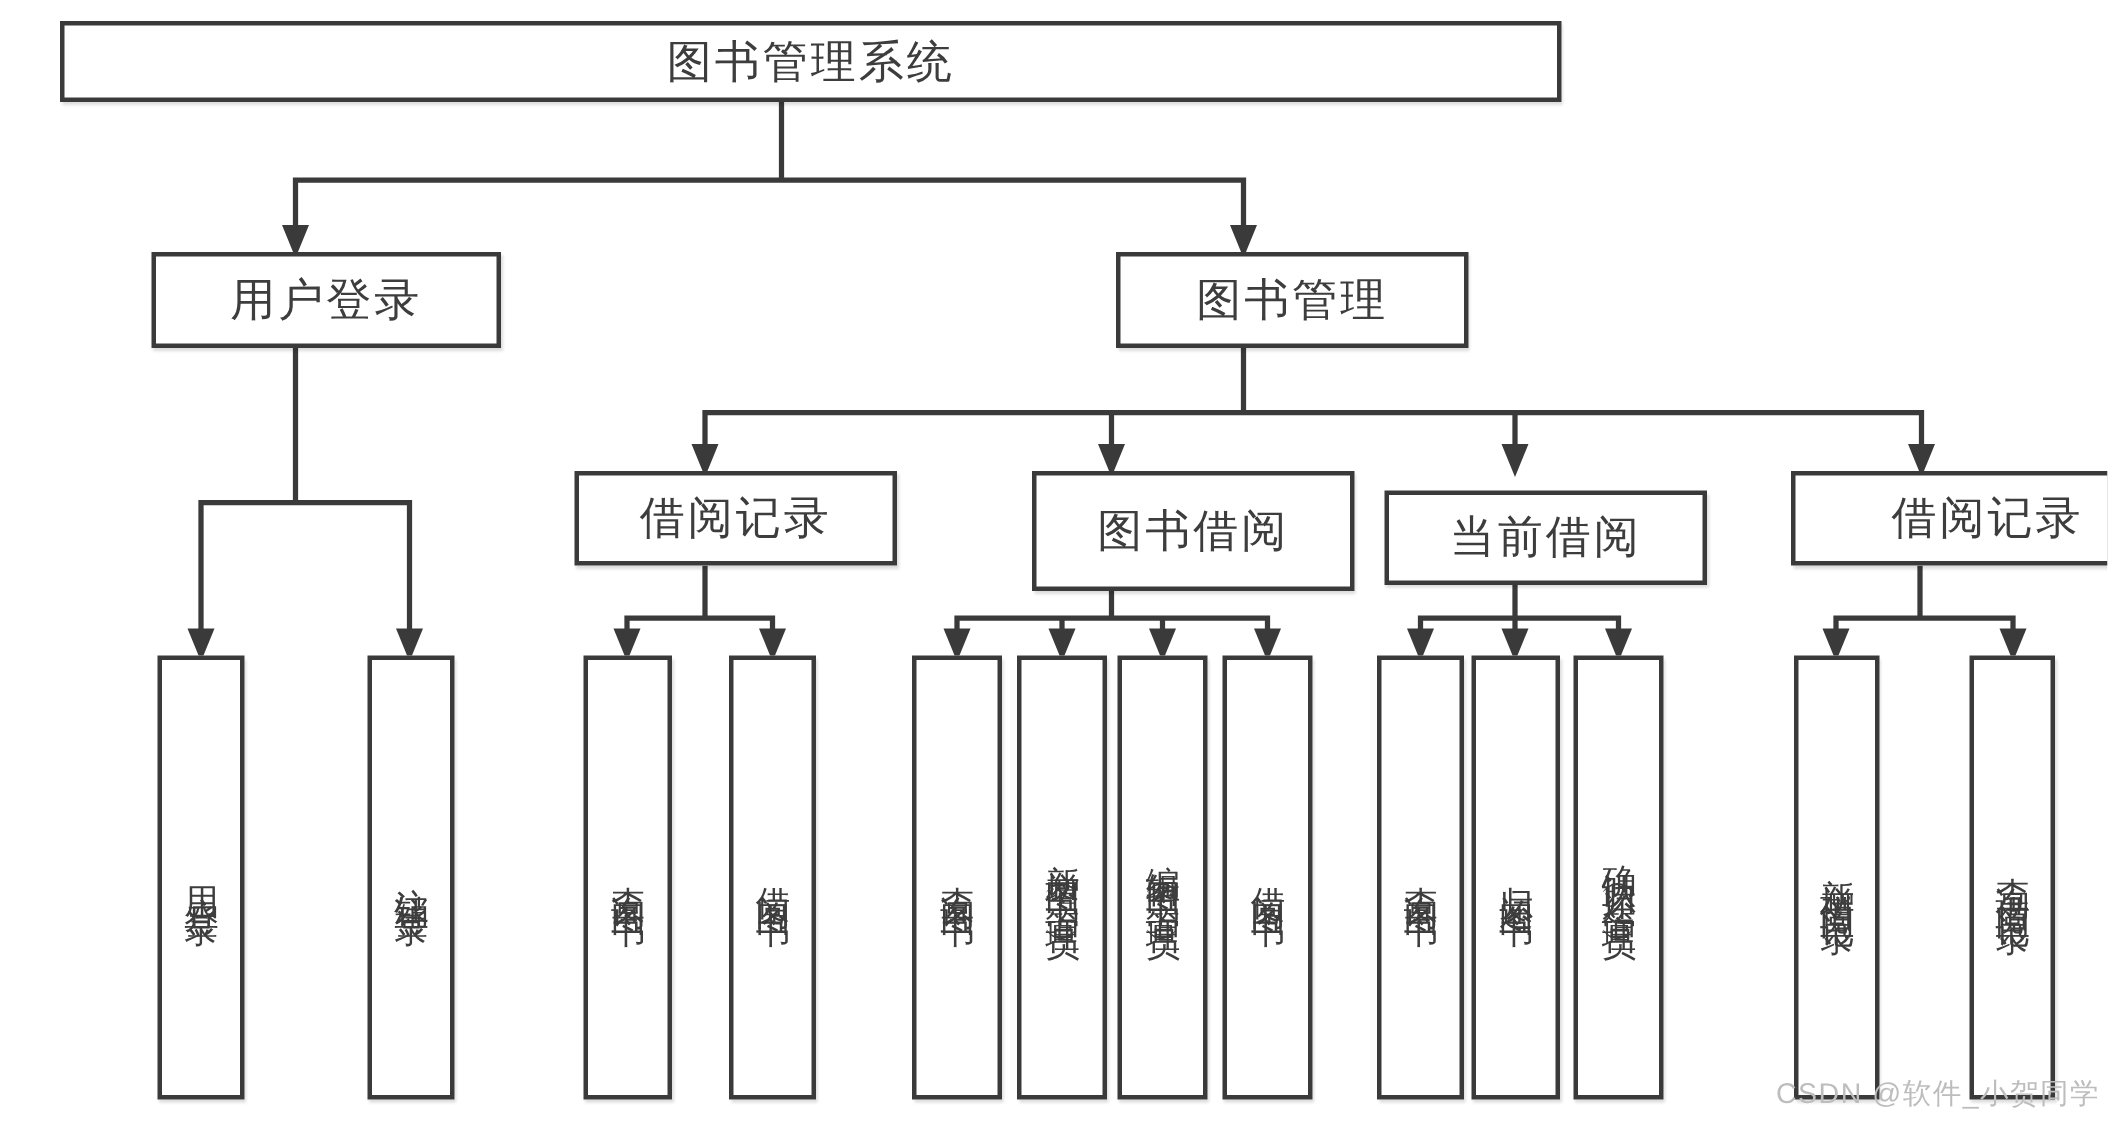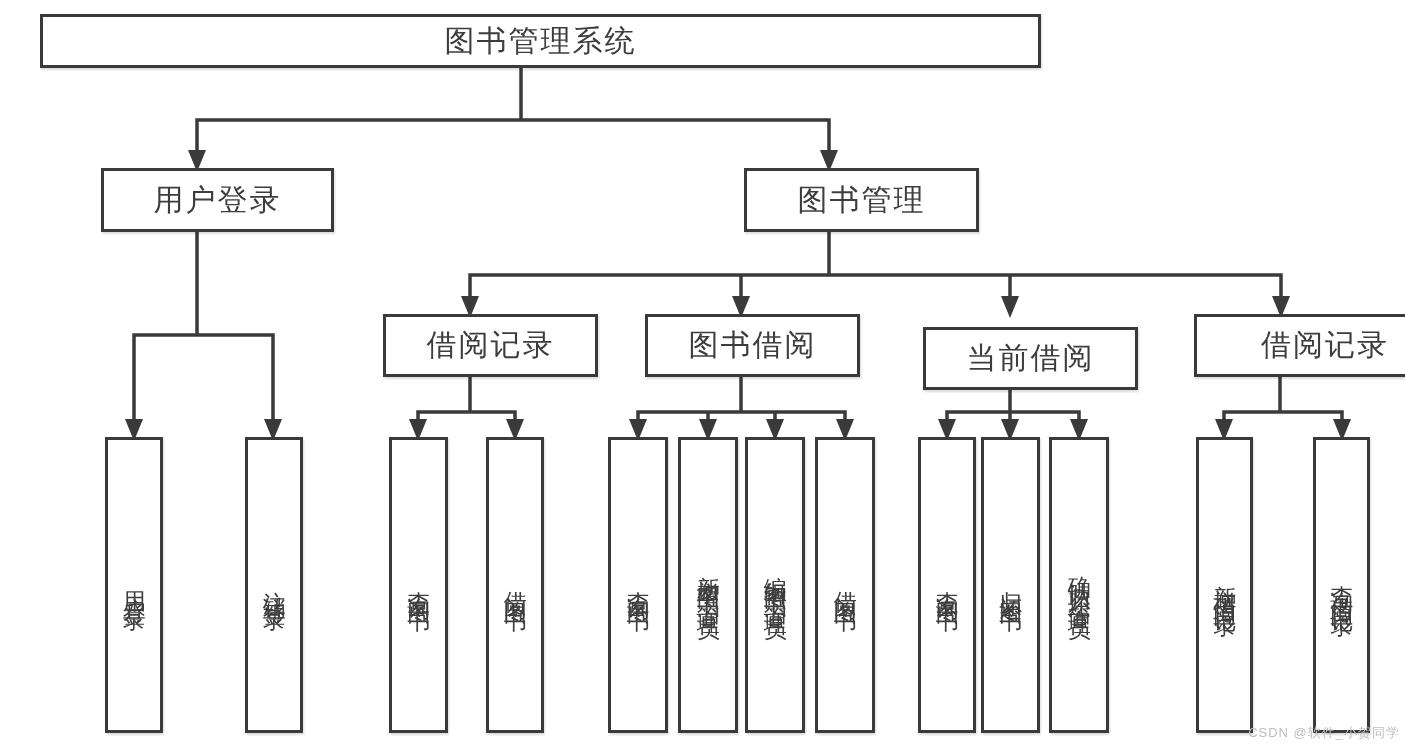--- a/index.html
+++ b/index.html
@@ -40,21 +40,21 @@
   .vbox .vtext {
     writing-mode: vertical-rl;
     text-orientation: mixed;
     letter-spacing: 6px;
     line-height: 1.2;
   }
   #watermark {
     position: absolute;
     right: 5px;
     bottom: 5px;
-    font-size: 13px;
+    font-size: 19px;
     letter-spacing: 1px;
     color: var(--watermark);
     white-space: nowrap;
   }
 </style>
 </head>
 <body>
 
 <div id="canvas">
 
@@ -113,21 +113,21 @@
   <div class="box hbox" style="left:81px; top:168px; width:233px; height:64px;">
     <span>用户登录</span>
   </div>
   <div class="box hbox" style="left:724px; top:168px; width:235px; height:64px;">
     <span>图书管理</span>
   </div>
 
   <div class="box hbox" style="left:363px; top:314px; width:215px; height:63px;">
     <span>借阅记录</span>
   </div>
-  <div class="box hbox" style="left:625px; top:314px; width:215px; height:63px;">
+  <div class="box hbox" style="left:668px; top:314px; width:215px; height:80px;">
     <span>图书借阅</span>
   </div>
   <div class="box hbox" style="left:903px; top:327px; width:215px; height:63px;">
     <span>当前借阅</span>
   </div>
   <div class="box hbox" style="left:1174px; top:314px; width:214px; height:63px;padding-left:48px;">
     <span>借阅记录</span>
   </div>
 
   <div class="box vbox" style="left:105px; top:437px; width:58px; height:296px;">

